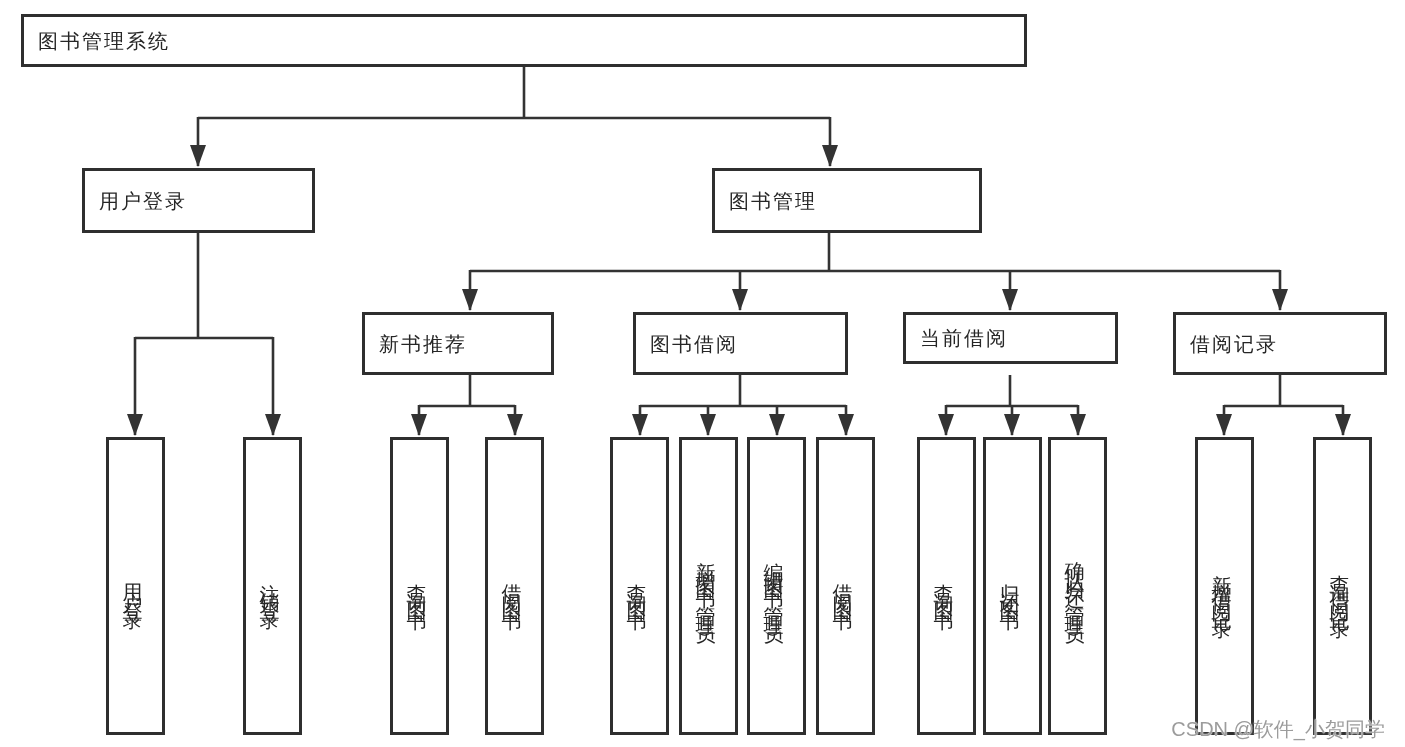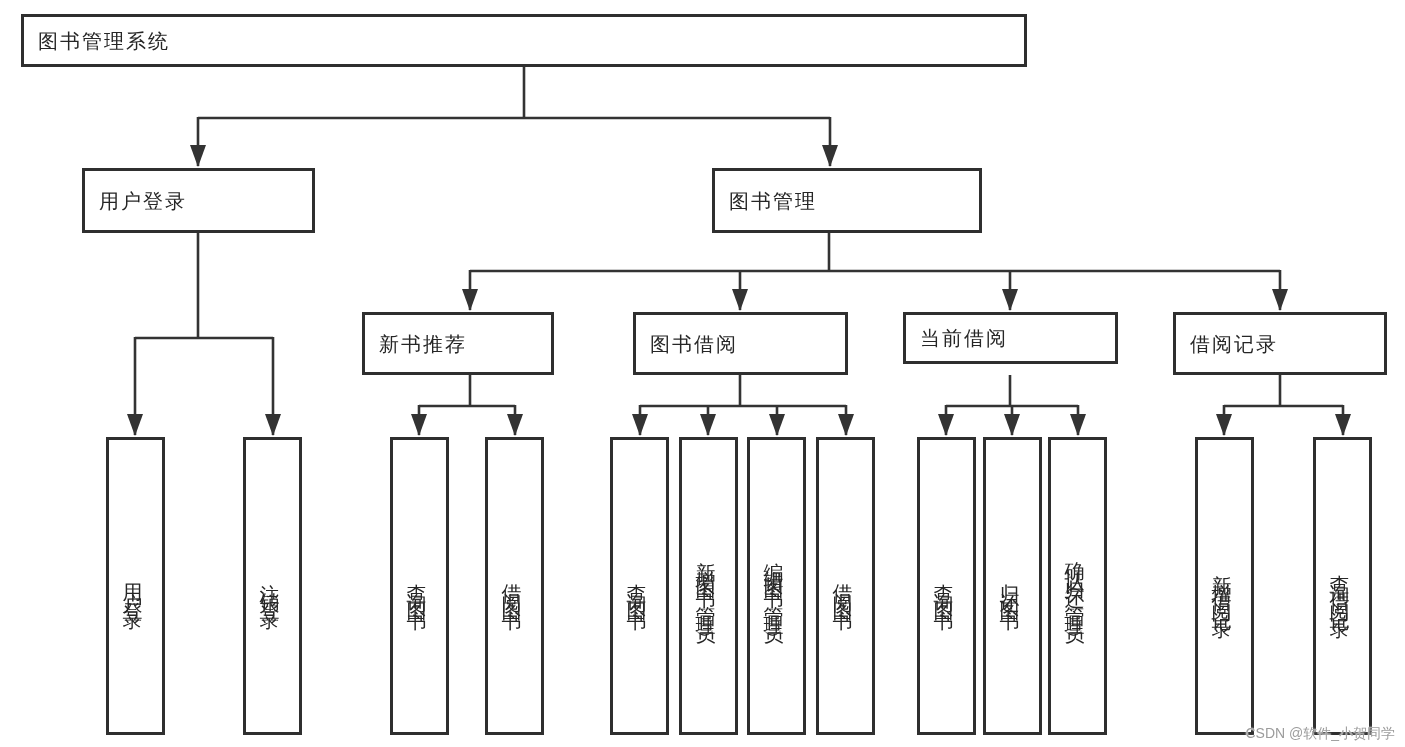--- a/index.html
+++ b/index.html
@@ -36,22 +36,22 @@
   .node.v .lbl{
     writing-mode:vertical-rl;
     text-orientation:mixed;
     font-size:20px;
     letter-spacing:9px;
     line-height:1;
     white-space:nowrap;
   }
   .watermark{
     position:absolute;
-    right:10px;bottom:4px;
-    font-size:14px;
+    right:20px;bottom:4px;
+    font-size:20px;
     color:var(--watermark);
     text-shadow:0 0 2px #ffffff,0 0 1px #ffffff;
     z-index:5;
     white-space:nowrap;
   }
 </style>
 </head>
 <body>
 
 <div class="canvas">

